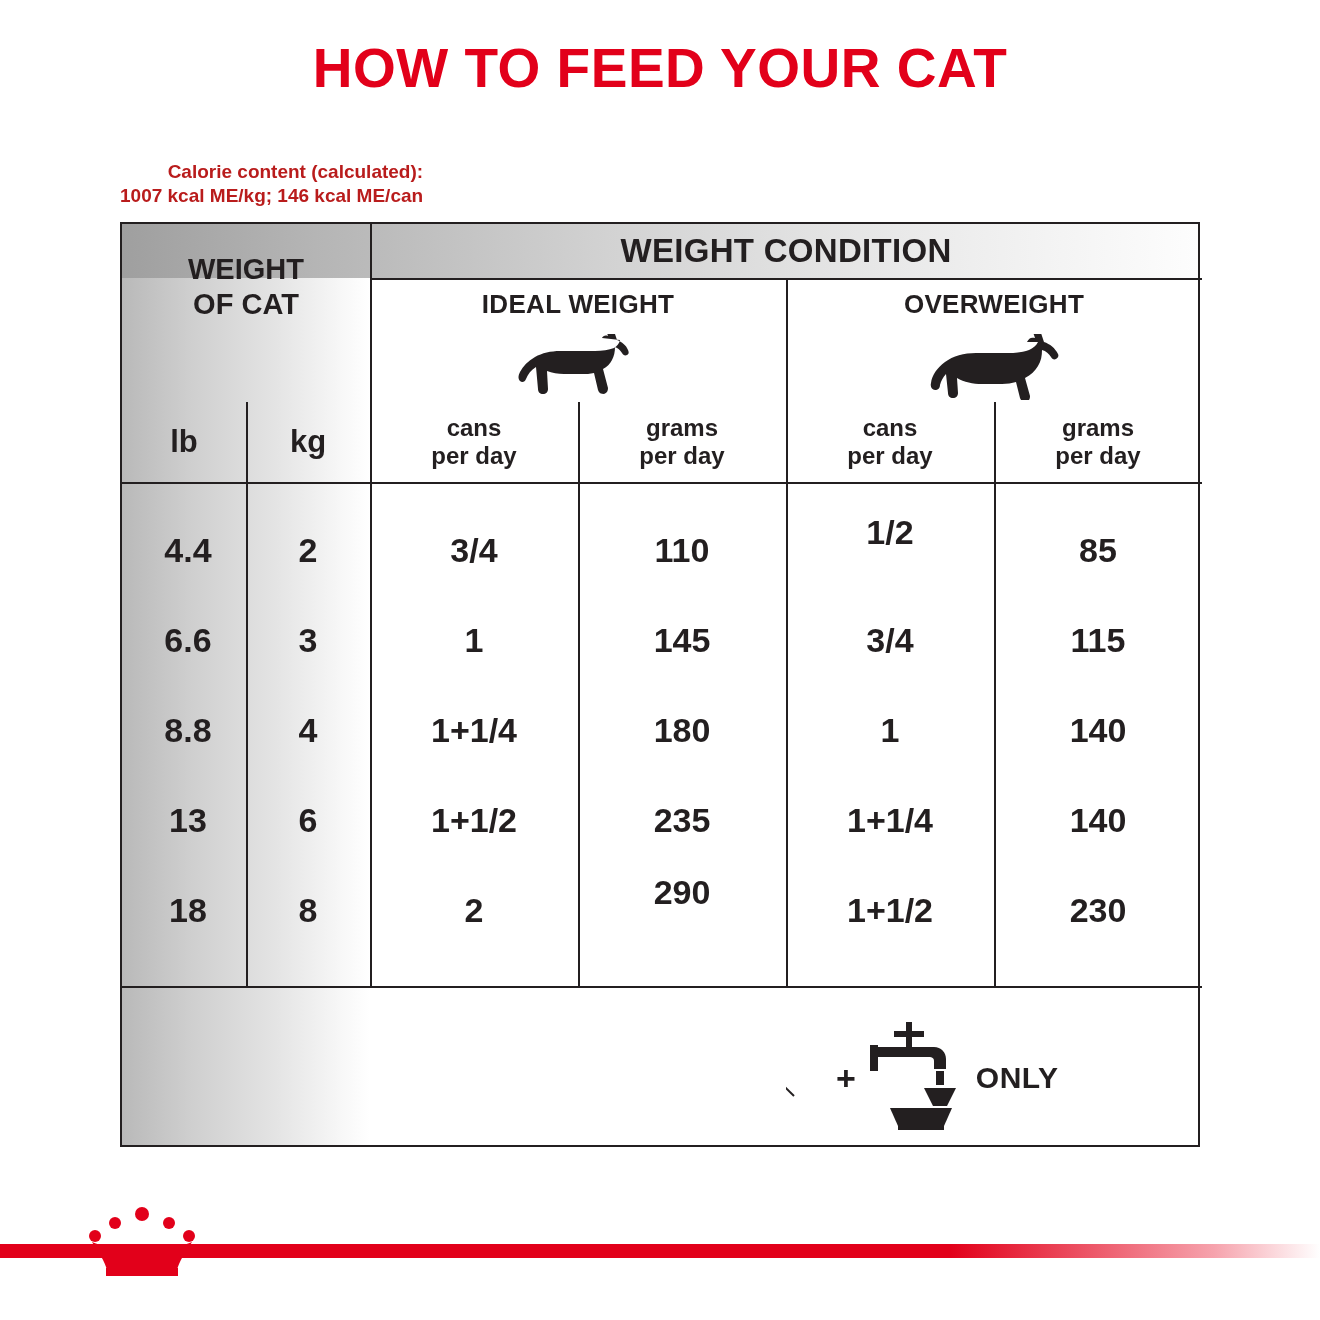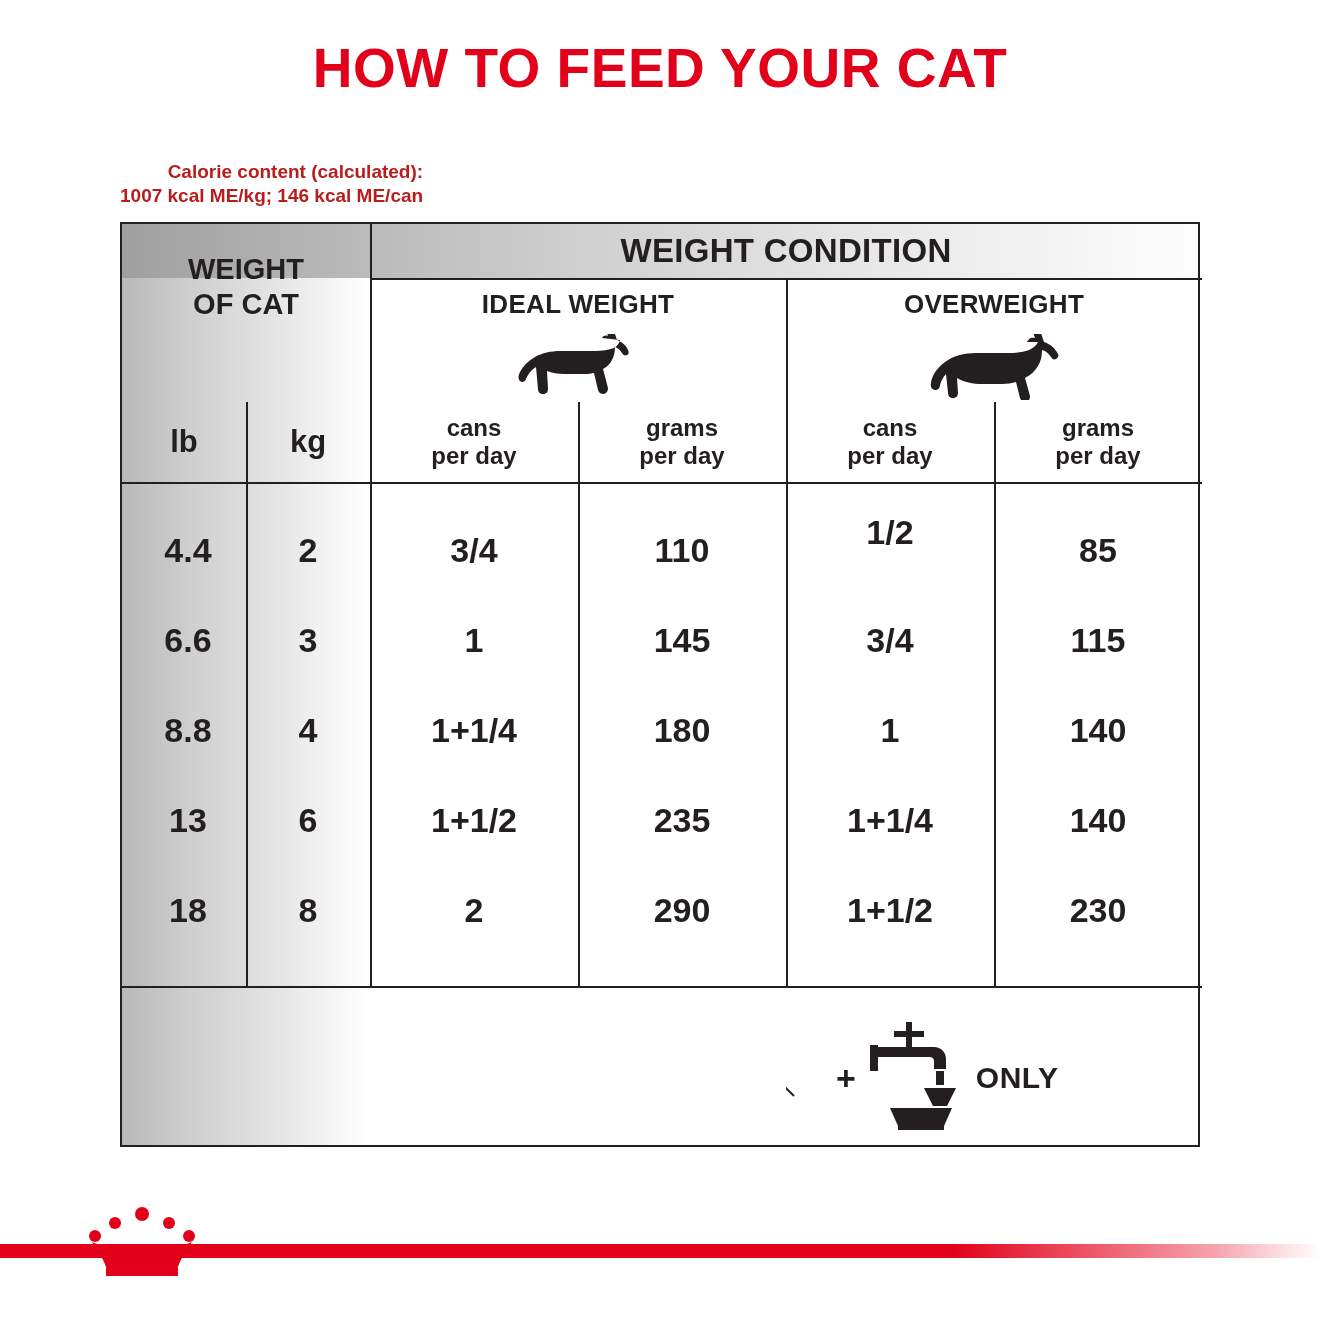--- a/index.html
+++ b/index.html
@@ -287,21 +287,21 @@
     <div class="data-cell c-lb" style="top:552px;">13</div>
     <div class="data-cell c-kg" style="top:552px;">6</div>
     <div class="data-cell c-1" style="top:552px;">1+1/2</div>
     <div class="data-cell c-2" style="top:552px;">235</div>
     <div class="data-cell c-3" style="top:552px;">1+1/4</div>
     <div class="data-cell c-4" style="top:552px;">140</div>
 
     <div class="data-cell c-lb" style="top:642px;">18</div>
     <div class="data-cell c-kg" style="top:642px;">8</div>
     <div class="data-cell c-1" style="top:642px;">2</div>
-    <div class="data-cell c-2" style="top:642px;">290</div>
+    <div class="data-cell c-2" style="top:624px;">290</div>
     <div class="data-cell c-3" style="top:642px;">1+1/2</div>
     <div class="data-cell c-4" style="top:642px;">230</div>
 
     <div class="water-zone">
       <svg width="416" height="161" viewBox="0 0 416 161" style="position:absolute;left:0;top:0;" aria-hidden="true">
         <line x1="-104" y1="0" x2="8" y2="110" stroke="#231f20" stroke-width="2"></line>
       </svg>
       <div class="water-inner">
         <span class="plus-sign">+</span>
         <span>

